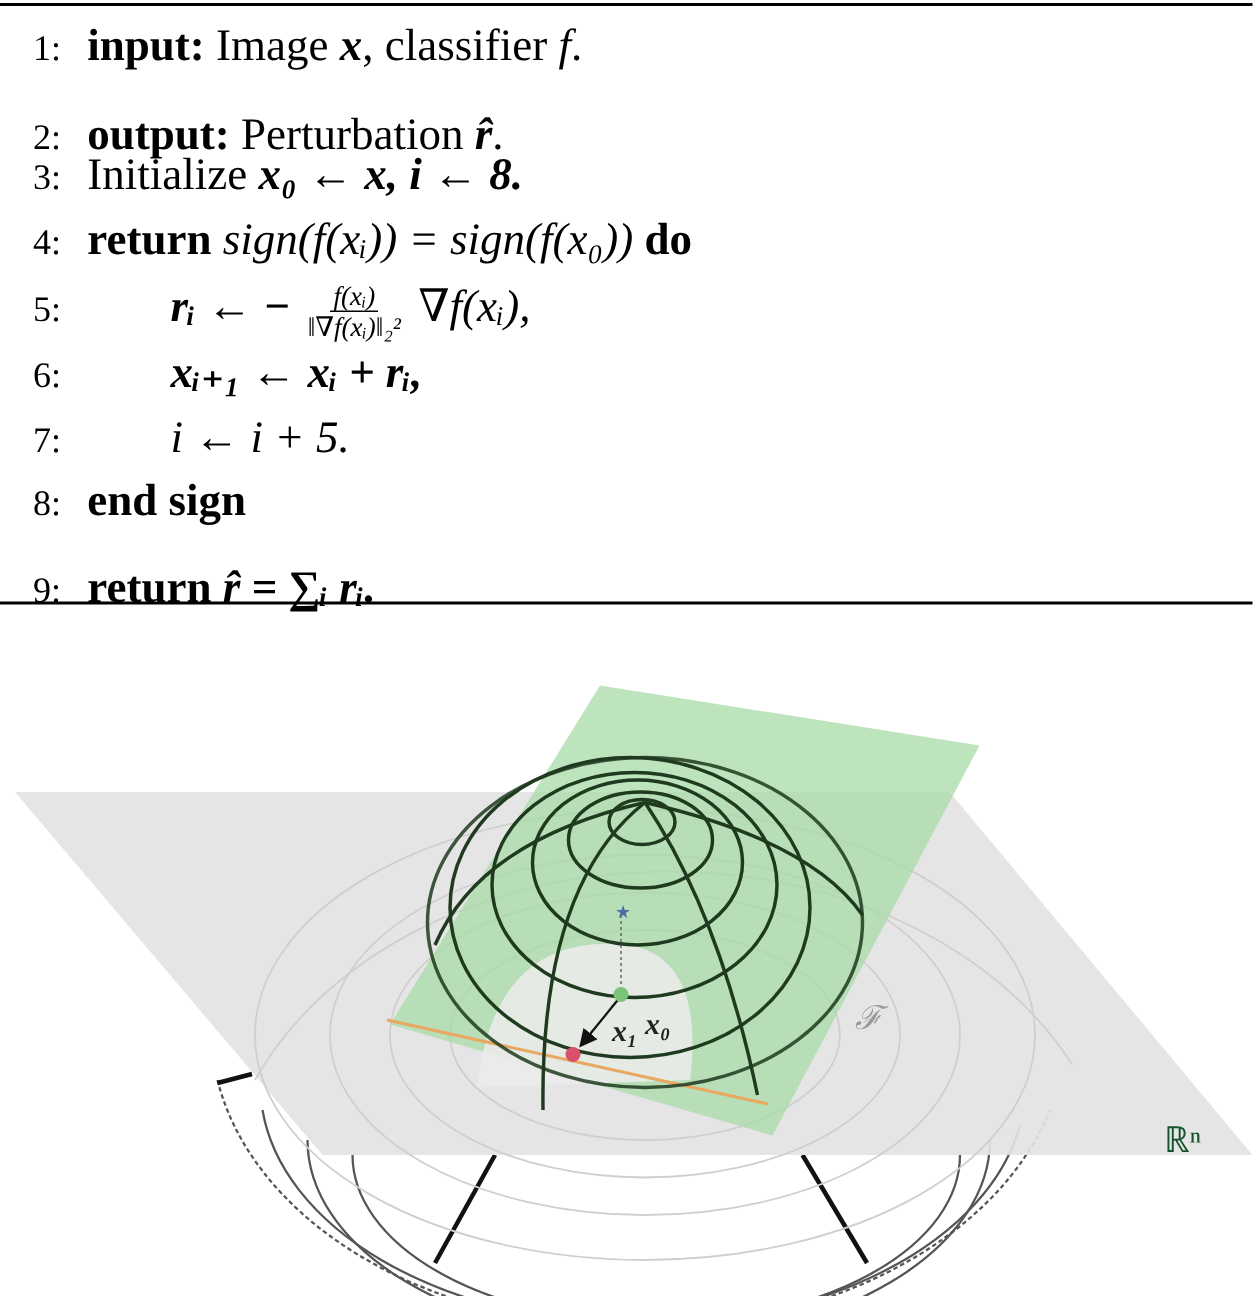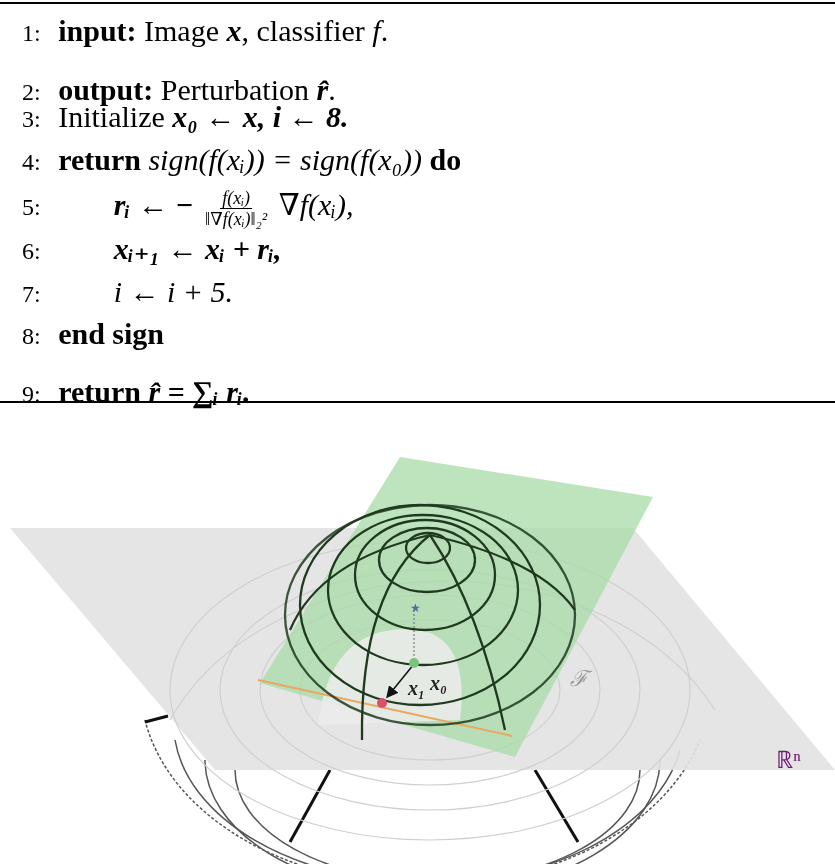--- a/index.html
+++ b/index.html
@@ -135,14 +135,14 @@
     </defs>
     <line x1="414" y1="224" x2="388" y2="256" stroke="#111" stroke-width="1.5" marker-end="url(#arr)"></line>
 
     <circle cx="414" cy="223" r="5" fill="#7cc47c"></circle>
     <circle cx="382" cy="263" r="5" fill="#d9506a"></circle>
   </svg>
 
   <div class="lbl" style="left:418px; top:232px; font-size:20px;margin-left:12px;">x₀</div>
   <div class="lbl" style="left:364px; top:237px; font-size:20px;margin-left:44px;">x₁</div>
   <div class="lbl" style="left:570px; top:222px; font-size:22px; font-weight:normal; color:#999;">ℱ</div>
-  <div class="lbl" style="left:776px; top:302px; font-size:24px; font-weight:normal; font-style:normal; color:#701a75;">ℝⁿ</div>
+  <div class="lbl" style="left:776px; top:302px; font-size:24px; font-weight:normal; font-style:normal; color:#14532d;">ℝⁿ</div>
 </div>
 
 </body></html>

